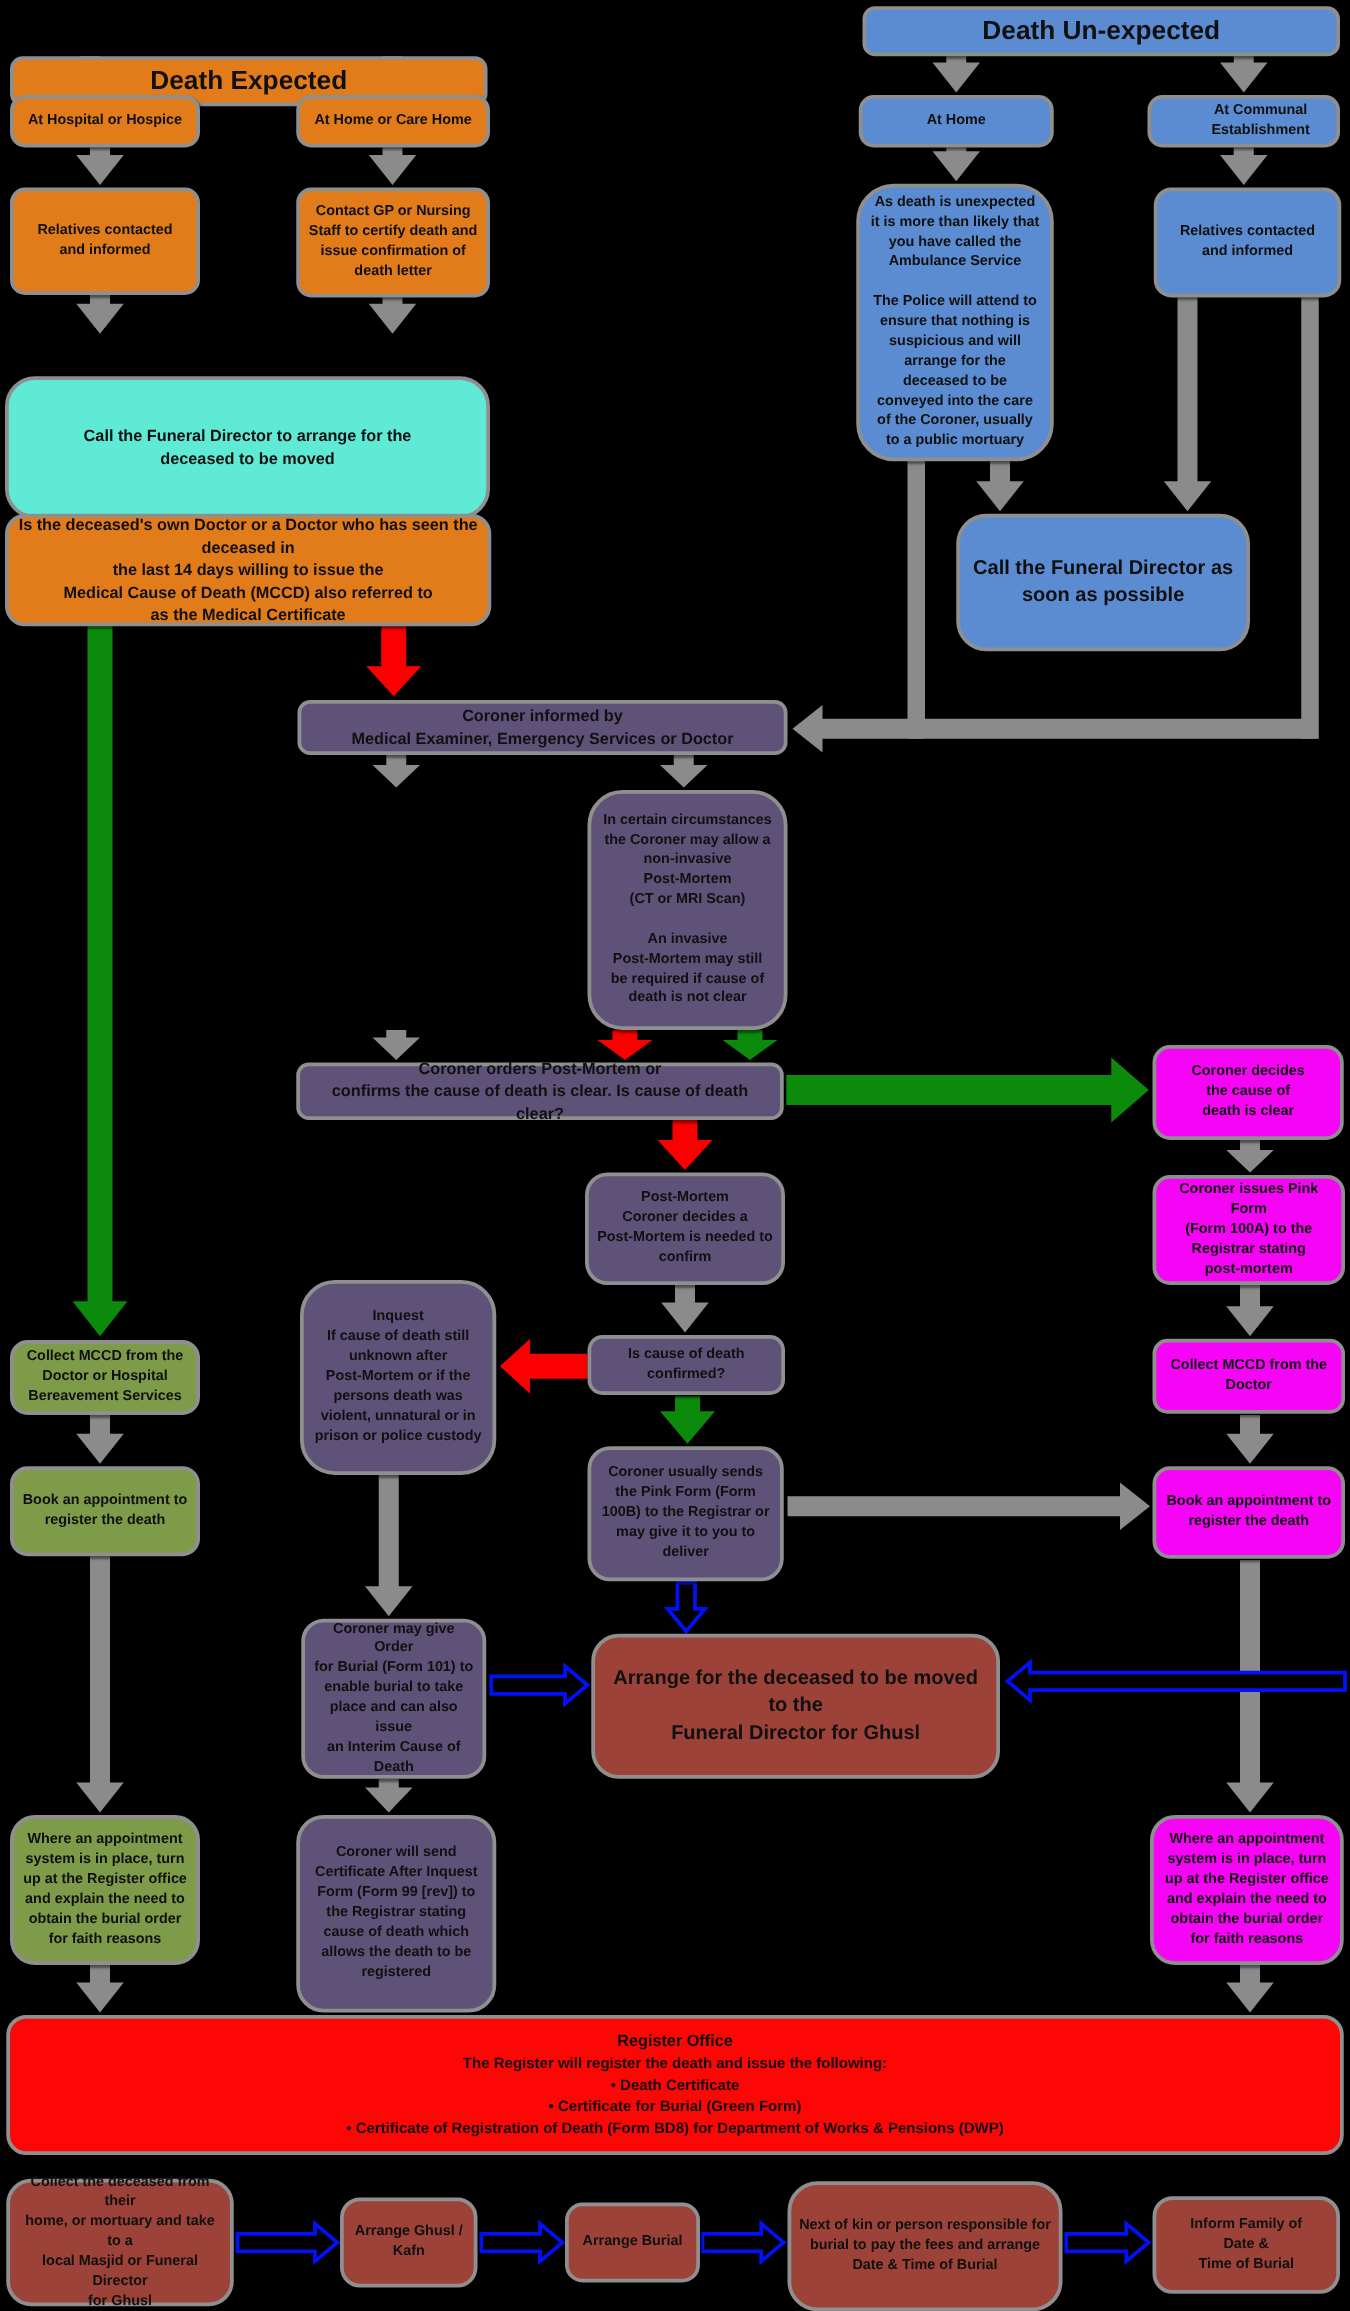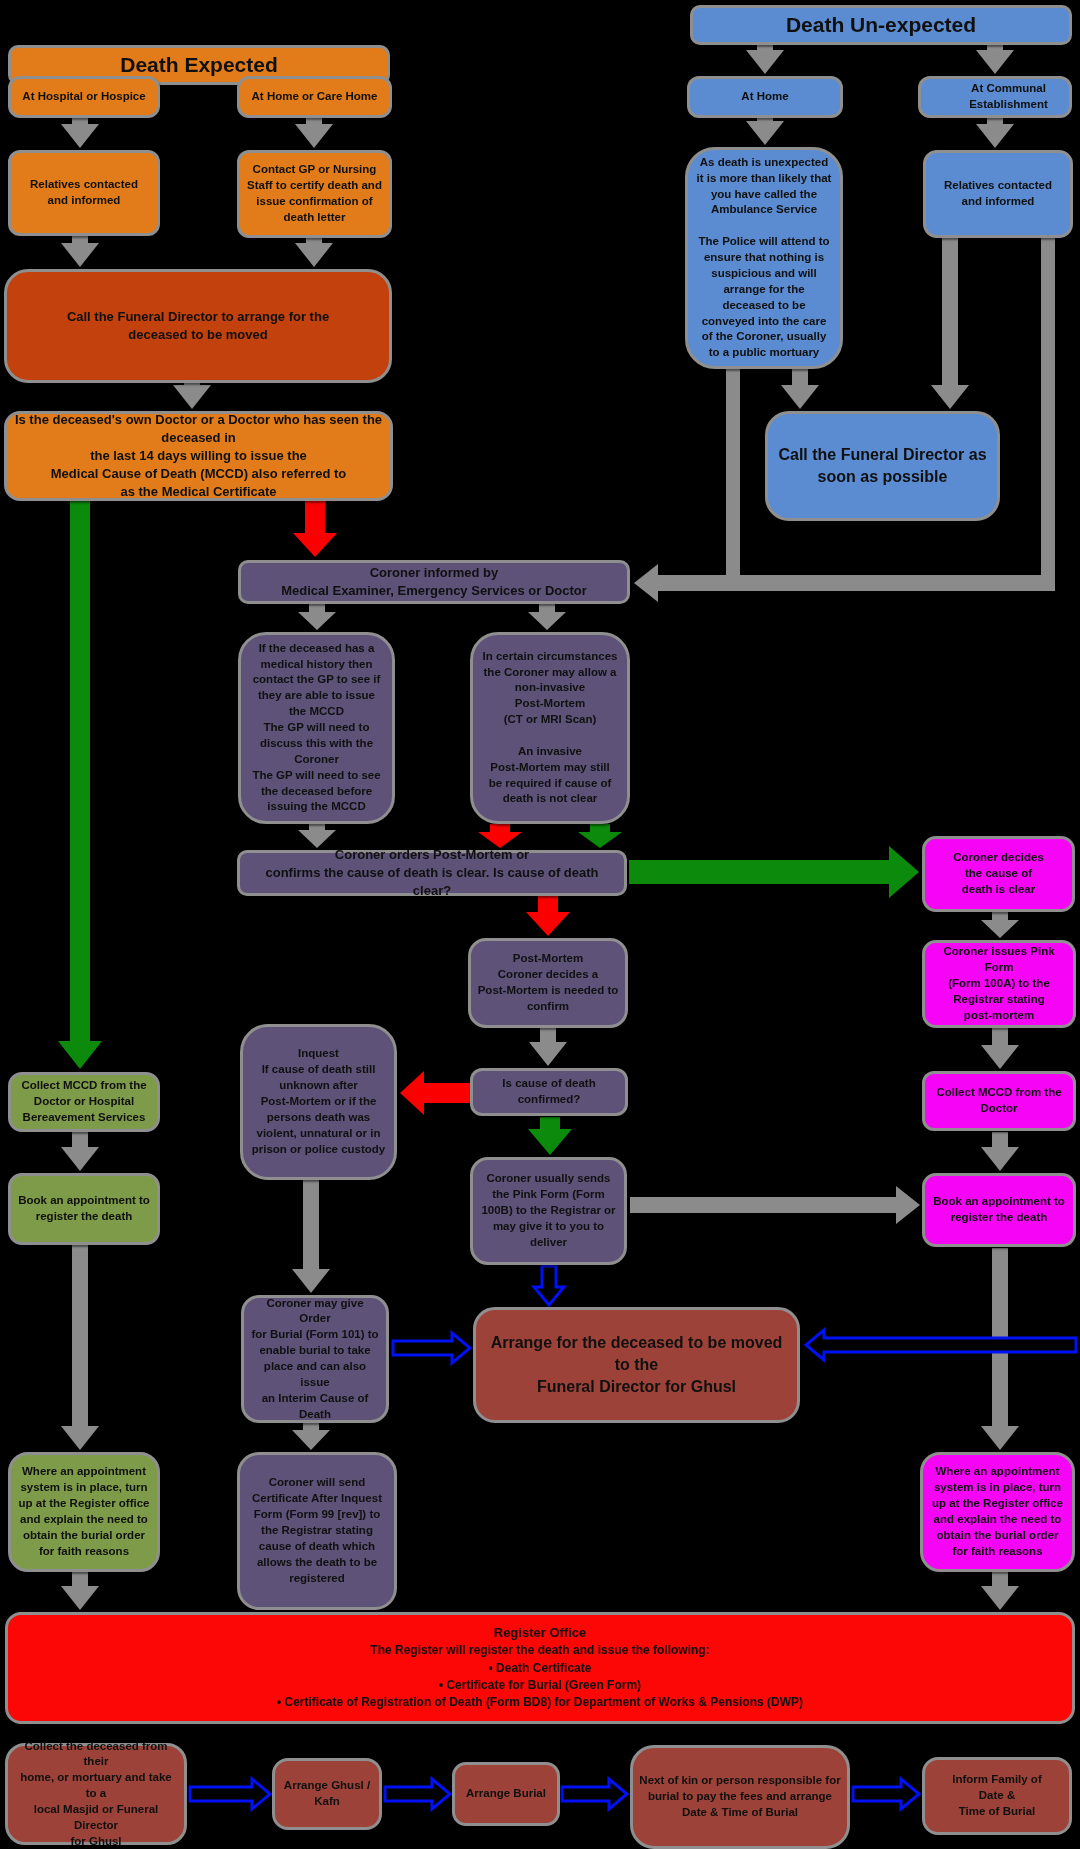--- a/index.html
+++ b/index.html
@@ -6,21 +6,21 @@
   .stage{position:relative;width:1080px;height:1849px;background:#000;overflow:hidden;
          font-family:"Liberation Sans",sans-serif;}
   svg.connectors{position:absolute;left:0;top:0;z-index:1;}
   .node{position:absolute;z-index:2;display:flex;align-items:center;justify-content:center;
         text-align:center;white-space:pre-line;font-weight:bold;color:#101010;
         border:3px solid #8f8f8f;box-sizing:border-box;padding:2px 6px;
         line-height:1.38;font-size:11.5px;border-radius:12px;
         box-shadow:1px 2px 2px rgba(0,0,0,.45);}
   .orange{background:#E27C1B;}
   .blue{background:#5B8BD0;}
-  .maroon{background:#c2410c;}
+  .maroon{background:#5eead4;margin-top:32px;}
   .brick{background:#9C4238;}
   .purple{background:#5F5278;}
   .green{background:#7E9B49;}
   .magenta{background:#F504F5;}
   .redbanner{background:#FC0606;}
   .hdr{font-size:21px;border-radius:10px;}
   .t13{font-size:13px;}
   .t12{font-size:16px;}
   .stack{display:block;}
   .stack .ttl{display:block;}
@@ -116,31 +116,20 @@
 conveyed into the care
 of the Coroner, usually
 to  a public mortuary</div>
   <div class="node blue" style="left:923px;top:150px;width:150px;height:88px;border-radius:14px;">Relatives contacted
 and informed</div>
   <div class="node blue t12" style="left:765px;top:411px;width:235px;height:110px;border-radius:24px;">Call the Funeral Director as
 soon as possible</div>
 
   <div class="node purple t13" style="left:238px;top:560px;width:392px;height:44px;border-radius:10px;">Coroner informed by
 Medical Examiner, Emergency Services or Doctor</div>
-  <div class="node purple" style="left:238px;top:632px;width:157px;height:192px;border-radius:28px;">If the deceased has a
-medical history then
-contact the GP to see if
-they are able to issue
-the MCCD
-The GP will need to
-discuss this with the
-Coroner
-The GP will need to see
-the deceased before
-issuing the MCCD</div>
   <div class="node purple" style="left:470px;top:632px;width:160px;height:192px;border-radius:28px;">In certain circumstances
 the Coroner may allow a
 non-invasive
 Post-Mortem
 (CT or MRI Scan)
 
 An invasive
 Post-Mortem may still
 be required if cause of
 death is not clear</div>

